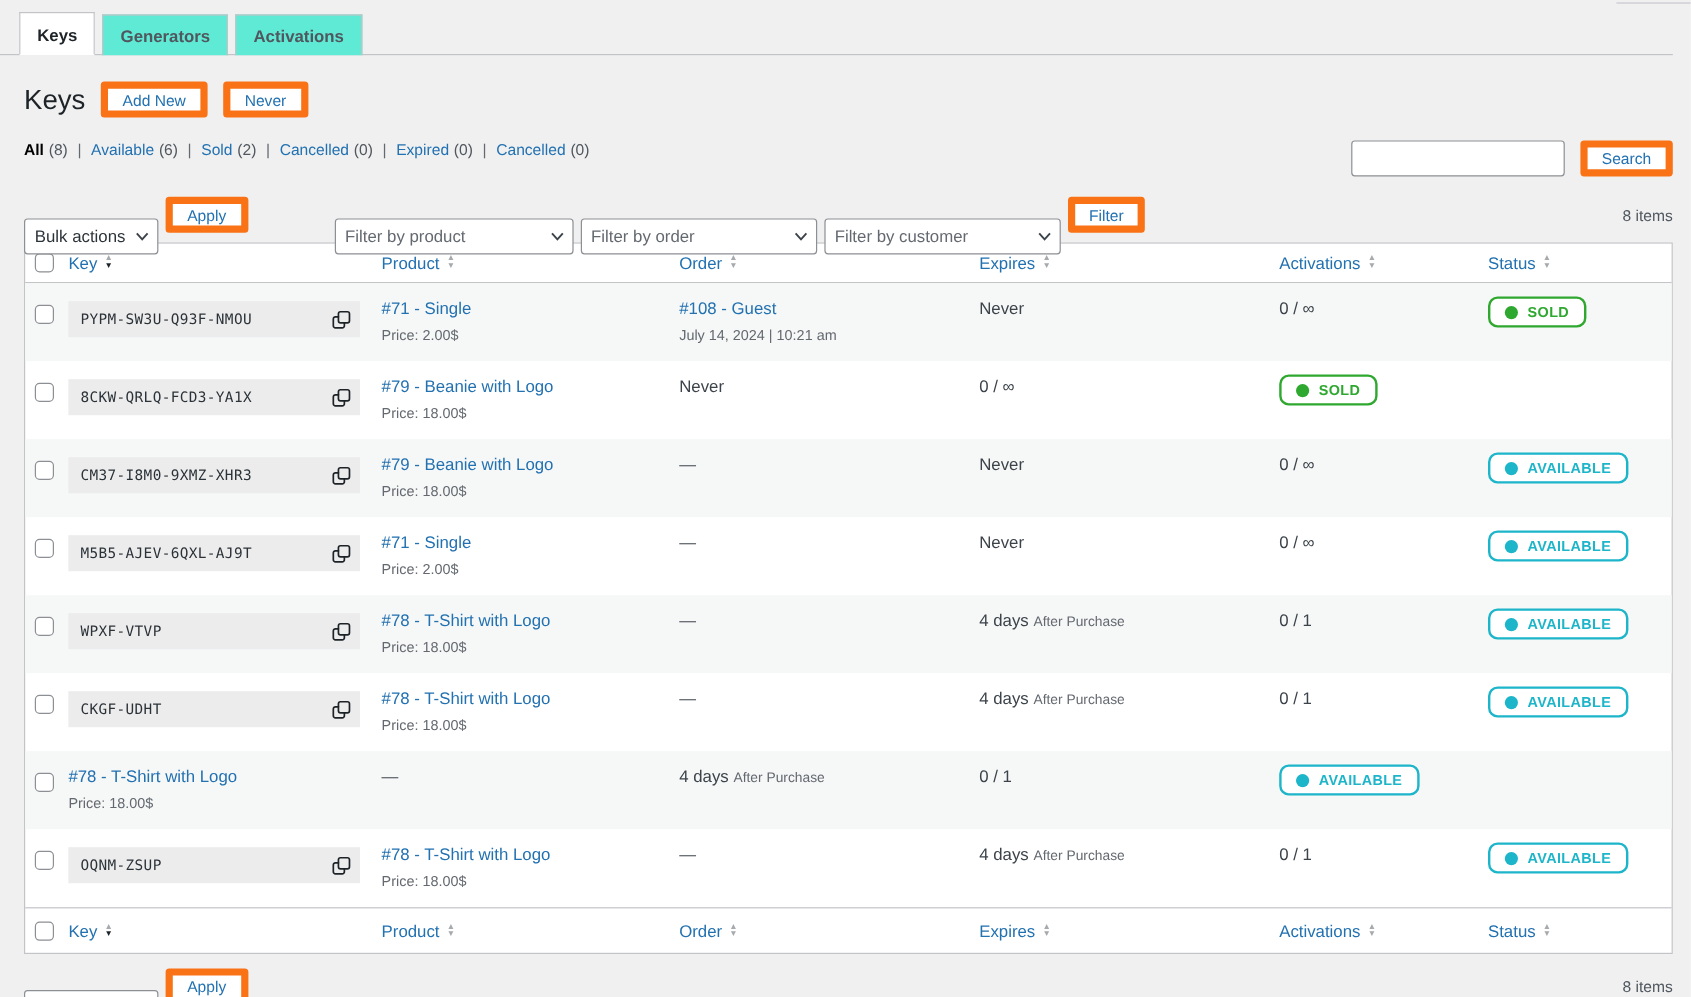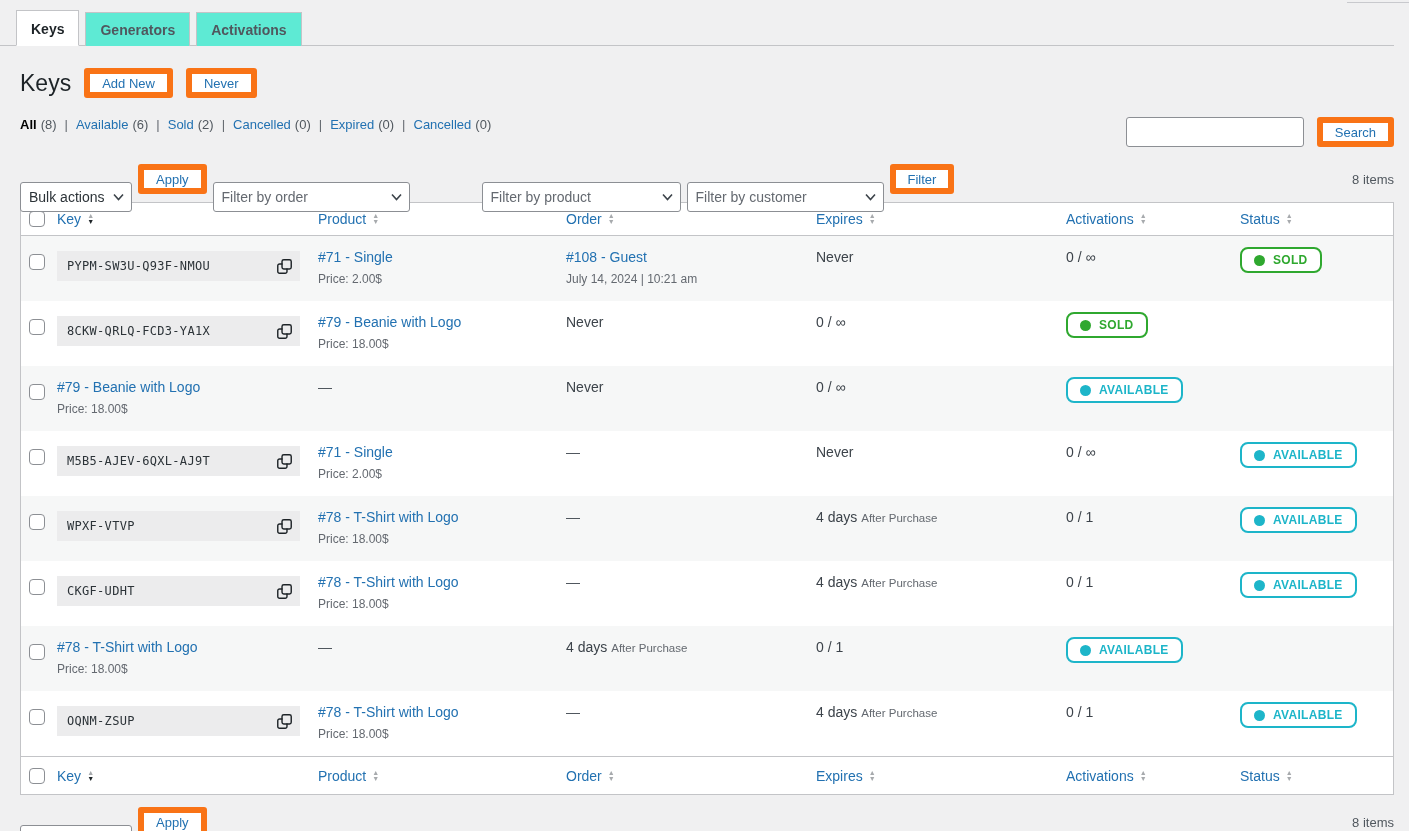--- a/index.html
+++ b/index.html
@@ -150,32 +150,32 @@
 
   <div class="tablenav">
     <div class="actions">
       <span class="select-wrap">
         <select><option>Bulk actions</option></select>
         <svg class="chev" width="11" height="8" viewBox="0 0 11 8">
             <polyline points="1,1.5 5.5,6.5 10,1.5" fill="none" stroke="#3c434a" stroke-width="1.6"></polyline>
           </svg>
       </span>
       <button class="button">Apply</button>
+      <span class="select-wrap" style="margin-left:66px;">
+        <select class="placeholder" style="width:199px;"><option>Filter by product</option></select>
+        <svg class="chev" width="11" height="8" viewBox="0 0 11 8">
+            <polyline points="1,1.5 5.5,6.5 10,1.5" fill="none" stroke="#3c434a" stroke-width="1.6"></polyline>
+          </svg>
+      </span>
       <span class="select-wrap">
         <select class="placeholder" style="width:197px;"><option>Filter by order</option></select>
         <svg class="chev" width="11" height="8" viewBox="0 0 11 8">
             <polyline points="1,1.5 5.5,6.5 10,1.5" fill="none" stroke="#3c434a" stroke-width="1.6"></polyline>
           </svg>
       </span>
-      <span class="select-wrap" style="margin-left:66px;">
-        <select class="placeholder" style="width:199px;"><option>Filter by product</option></select>
-        <svg class="chev" width="11" height="8" viewBox="0 0 11 8">
-            <polyline points="1,1.5 5.5,6.5 10,1.5" fill="none" stroke="#3c434a" stroke-width="1.6"></polyline>
-          </svg>
-      </span>
       <span class="select-wrap">
         <select class="placeholder" style="width:197px;"><option>Filter by customer</option></select>
         <svg class="chev" width="11" height="8" viewBox="0 0 11 8">
             <polyline points="1,1.5 5.5,6.5 10,1.5" fill="none" stroke="#3c434a" stroke-width="1.6"></polyline>
           </svg>
       </span>
       <button class="button">Filter</button>
     </div>
     <span class="items-count">8 items</span>
   </div>
@@ -288,20 +288,31 @@
       <span class="status-badge" style="border-color: rgb(47, 168, 47); color: rgb(47, 168, 47);">
         <span class="dot" style="background: rgb(47, 168, 47);"></span>
         <span>SOLD</span>
       </span>
     </div>
   </div>
 
   <div class="grid-row tr stripe">
     <div class="cb-cell">
       <input type="checkbox" style="">
+    </div>
+    <div class="td">
+      <div class="key-chip">
+        <span class="key-text">CM37-I8M0-9XMZ-XHR3</span>
+        <span class="copy-btn">
+          <svg width="17" height="17" viewBox="0 0 24 24" fill="none" stroke="#1d2327" stroke-width="2" stroke-linejoin="round" stroke-linecap="round">
+            <rect x="8.5" y="2.5" width="13" height="13" rx="2.5"></rect>
+            <path d="M15.5 15.5v3.5a2.5 2.5 0 0 1 -2.5 2.5H5a2.5 2.5 0 0 1 -2.5 -2.5V11a2.5 2.5 0 0 1 2.5-2.5h3.5"></path>
+          </svg>
+        </span>
+      </div>
     </div>
     <div class="td">
       <a class="cell-link">#79 - Beanie with Logo</a>
       <div class="sub-text">Price: 18.00$</div>
     </div>
     <div class="td"><span class="dash">—</span></div>
     <div class="td">
       <span class="main-text">Never</span><span class="note-text"></span>
     </div>
     <div class="td main-text">0 / ∞</div>

